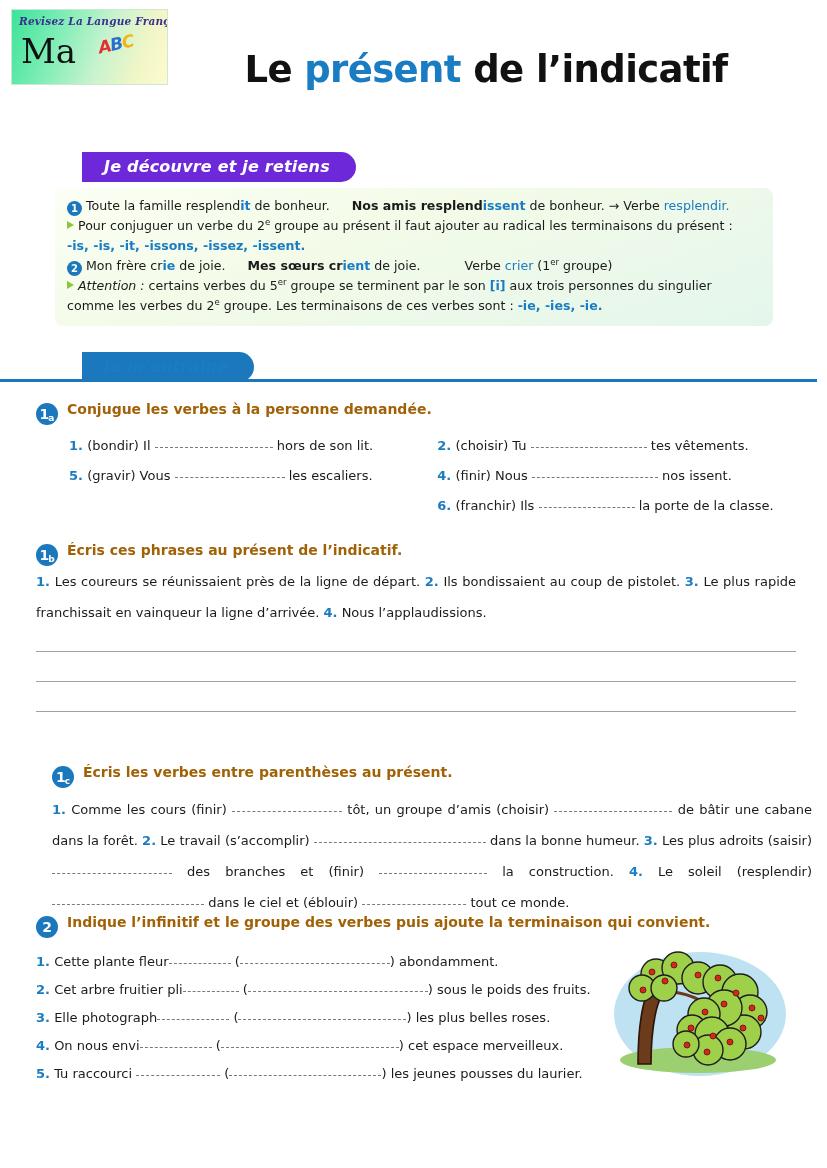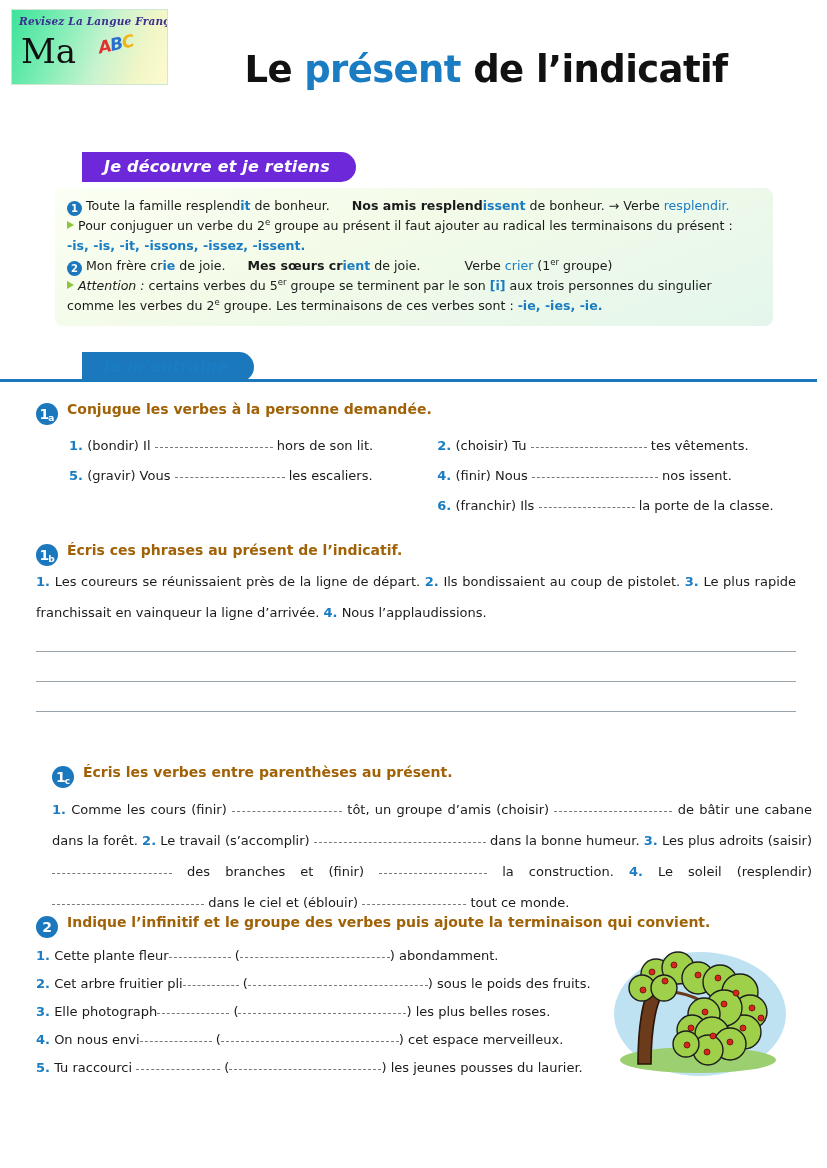--- a/index.html
+++ b/index.html
@@ -311,21 +311,21 @@
   <div>
     <span class="ex-badge"><span>1</span><span class="sfx">c</span></span><span class="ex-title">Écris les verbes entre parenthèses au présent.</span>
   </div>
   <div class="body-txt" id="ex1c-runs" style="margin-top:6px; line-height:31px; text-align:justify;"><span class="qn">1.</span> <span> Comme les cours (finir)</span> <span class="blank" style="width: 110px;"></span> <span> tôt, un groupe d’amis (choisir)</span> <span class="blank" style="width: 118px;"></span> <span> de bâtir une cabane dans la forêt. </span> <span class="qn">2.</span> <span> Le travail (s’accomplir)</span> <span class="blank" style="width: 172px;"></span> <span> dans la bonne humeur. </span> <span class="qn">3.</span> <span> Les plus adroits (saisir)</span> <span class="blank" style="width: 120px;"></span> <span> des branches et (finir)</span> <span class="blank" style="width: 108px;"></span> <span> la construction. </span> <span class="qn">4.</span> <span> Le soleil (resplendir)</span> <span class="blank" style="width: 152px;"></span> <span> dans le ciel et (éblouir)</span> <span class="blank" style="width: 104px;"></span> <span> tout ce monde.</span> </div>
 </div>
 
 <div style="position:absolute; left:36px; top:913px; width:760px;">
   <div>
     <span class="ex-badge">2</span><span class="ex-title">Indique l’infinitif et le groupe des verbes puis ajoute la terminaison qui convient.</span>
   </div>
-  <div class="body-txt" style="margin-top:4px; line-height:28px;">
+  <div class="body-txt" style="margin-top:10px; line-height:28px;">
     <div><span class="qn">1.</span> <span>Cette plante fleur</span><span class="blank" style="width:62px"></span> (<span class="blank" style="width:150px"></span>) <span>abondamment.</span></div>
     <div><span class="qn">2.</span> <span>Cet arbre fruitier pli</span><span class="blank" style="width:56px"></span> (<span class="blank" style="width:180px"></span>) <span>sous le poids des fruits.</span></div>
     <div><span class="qn">3.</span> <span>Elle photograph</span><span class="blank" style="width:72px"></span> (<span class="blank" style="width:168px"></span>) <span>les plus belles roses.</span></div>
     <div><span class="qn">4.</span> <span>On nous envi</span><span class="blank" style="width:72px"></span> (<span class="blank" style="width:178px"></span>) <span>cet espace merveilleux.</span></div>
     <div><span class="qn">5.</span> <span>Tu raccourci</span> <span class="blank" style="width:84px"></span> (<span class="blank" style="width:152px"></span>) <span>les jeunes pousses du laurier.</span></div>
   </div>
 </div>
 
 <div class="tree-box">
   <svg viewBox="0 0 175 132" width="175" height="132">

